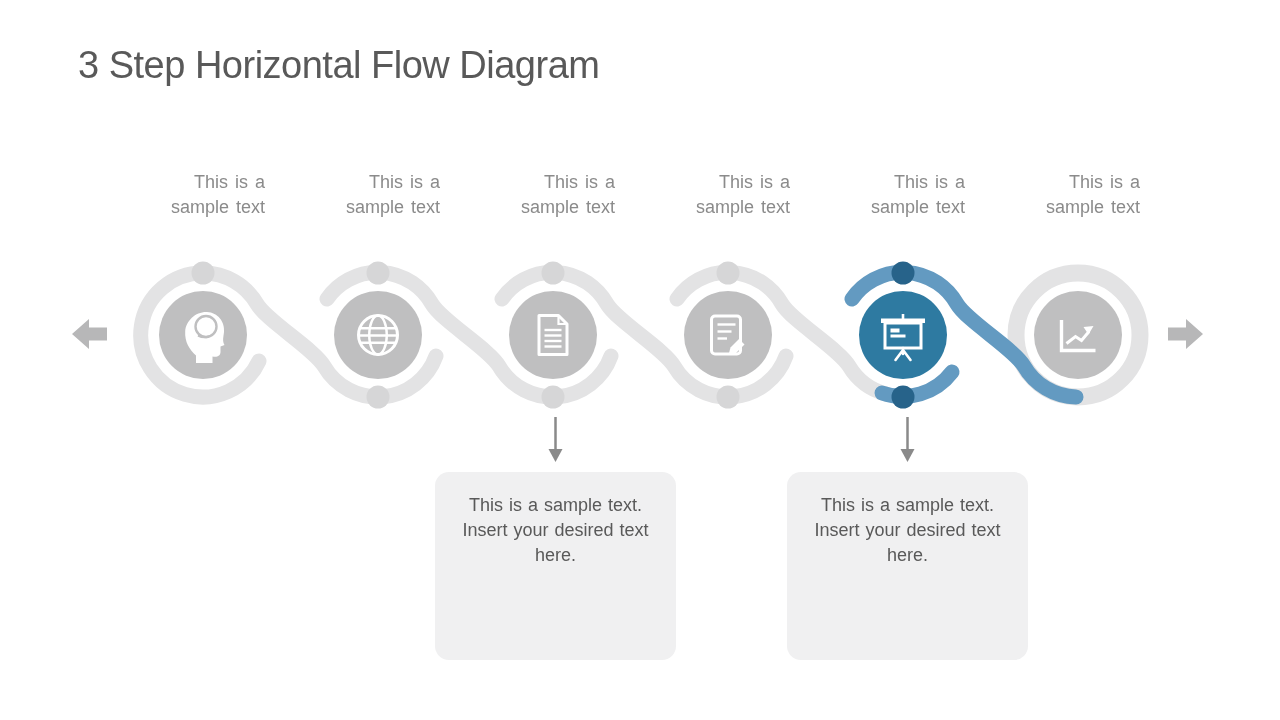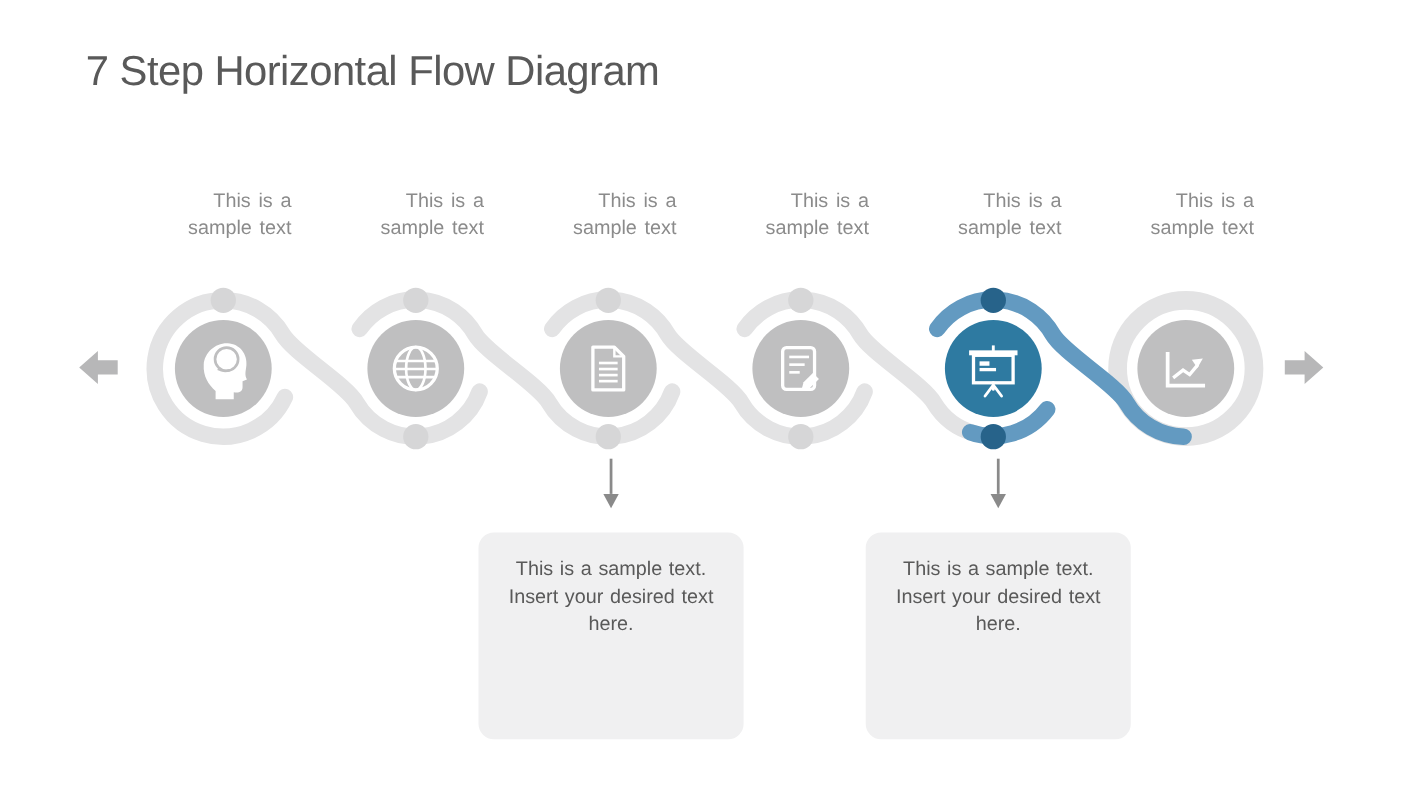--- a/index.html
+++ b/index.html
@@ -29,35 +29,35 @@
   .down-arrow-line { stroke: #8a8a8a; stroke-width: 2.5; }
   .down-arrow-head { fill: #8a8a8a; }
 
   .step-label {
     position: absolute; top: 170px; width: 124px;
     text-align: right; font-size: 18px; line-height: 25px;
     color: #8b8b8b; word-spacing: 2px;
   }
 
   .callout {
-    position: absolute; top: 484px; width: 241px; height: 188px;
+    position: absolute; top: 472px; width: 241px; height: 188px;
     background: #f0f0f1; border-radius: 14px;
   }
   .callout-text {
     margin: 21px auto 0; width: 210px;
     text-align: center; font-size: 18px; line-height: 25px;
     color: #595959; word-spacing: 1px;
   }
 </style>
 </head>
 <body>
 
 <div class="slide">
 
-  <h1 class="slide-title">7 Step Horizontal Flow Diagram</h1>
+  <h1 class="slide-title">3 Step Horizontal Flow Diagram</h1>
 
   <svg class="diagram-svg" viewBox="0 0 1280 720">
 
     <path class="ribbon" d="M 203,273 A 62 62 0 1 0 259,361"></path>
     <path class="ribbon" d="M 203,273 A 62 62 0 0 1 257,304 C 267,321 314,349 324,366 A 62 62 0 0 0 436,356"></path>
     <path class="ribbon" d="M 327,299 A 62 62 0 0 1 432,304 C 442,321 489,349 499,366 A 62 62 0 0 0 611,356"></path>
     <path class="ribbon" d="M 502,299 A 62 62 0 0 1 607,304 C 617,321 664,349 674,366 A 62 62 0 0 0 786,356"></path>
     <path class="ribbon" d="M 677,299 A 62 62 0 0 1 782,304 C 792,321 839,349 849,366 A 62 62 0 0 0 886,394"></path>
 
     <circle class="ring6" cx="1078" cy="335" r="62"></circle>

